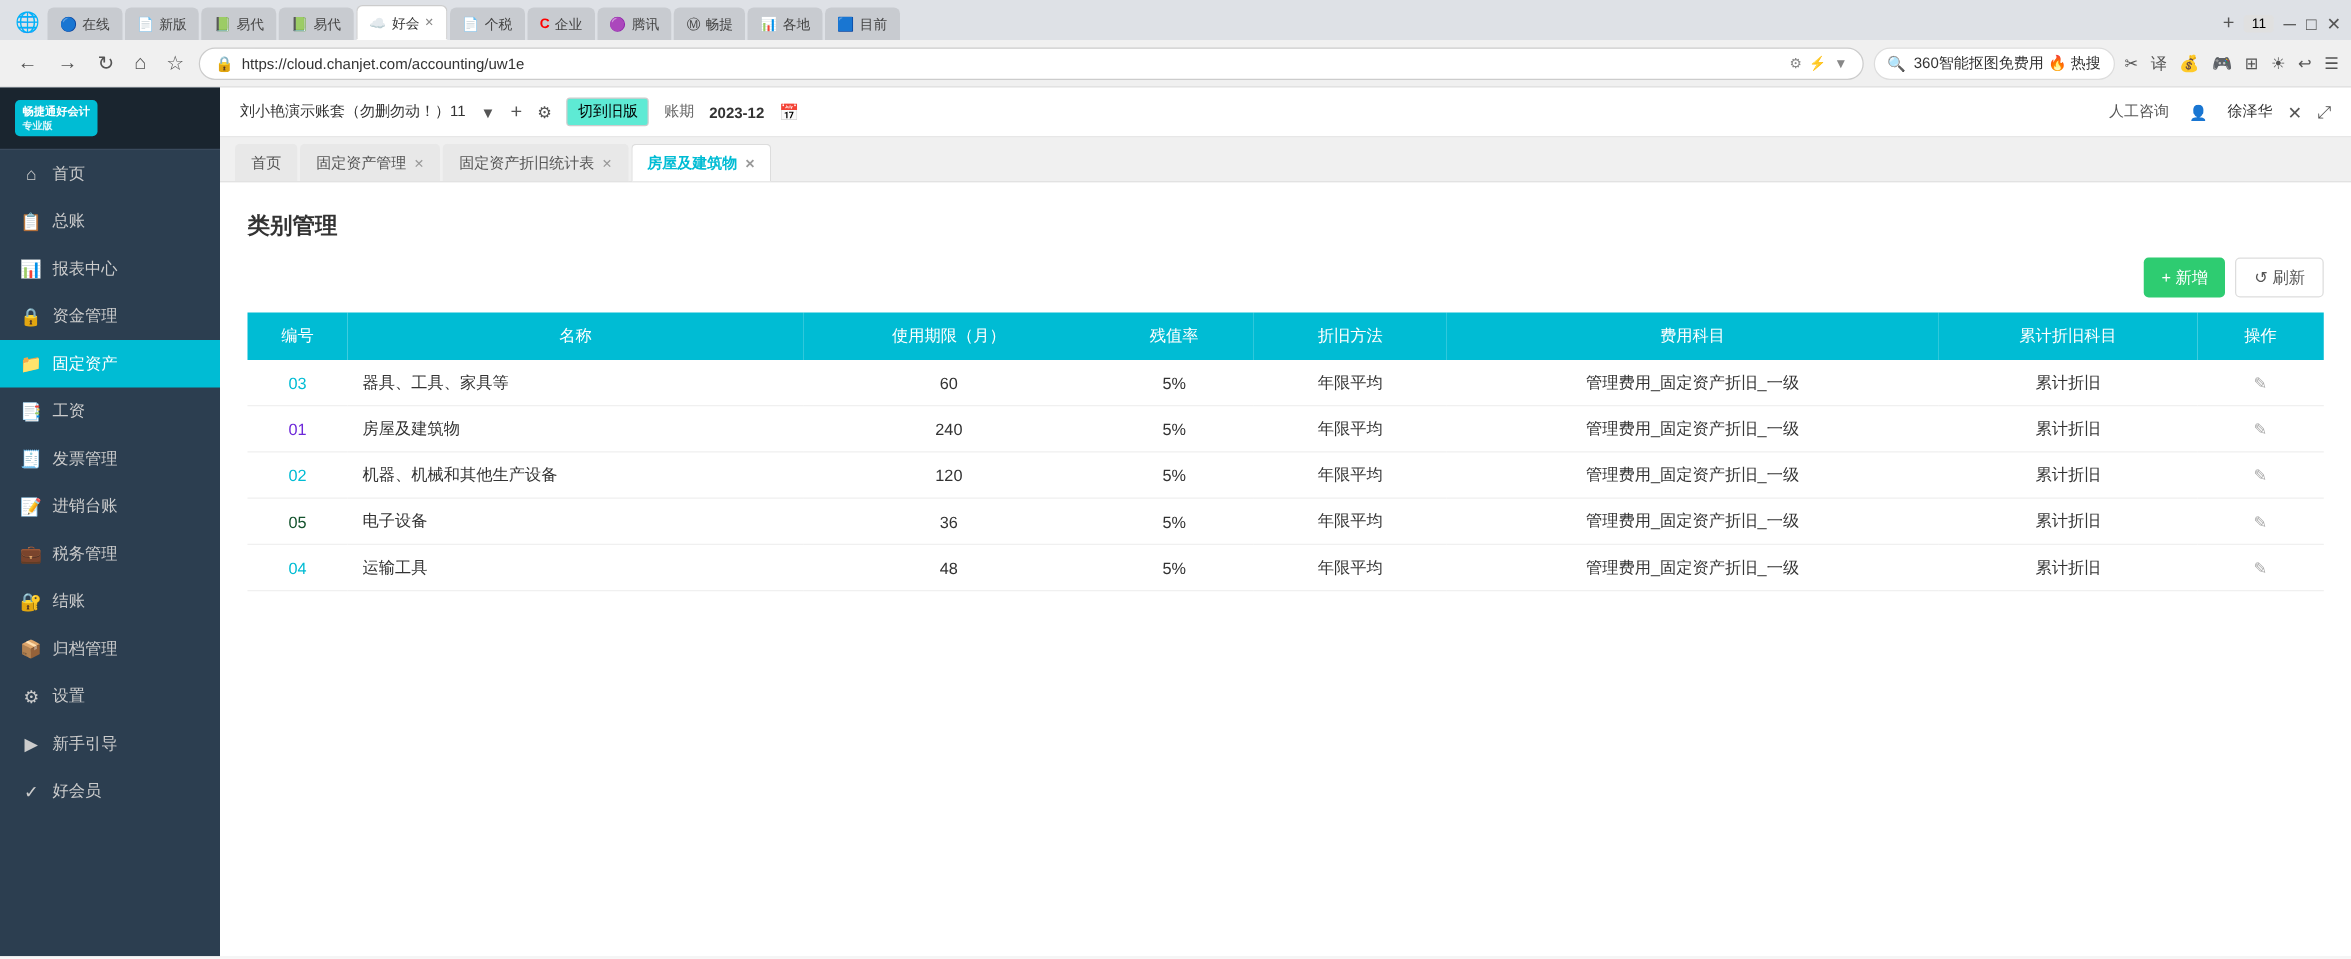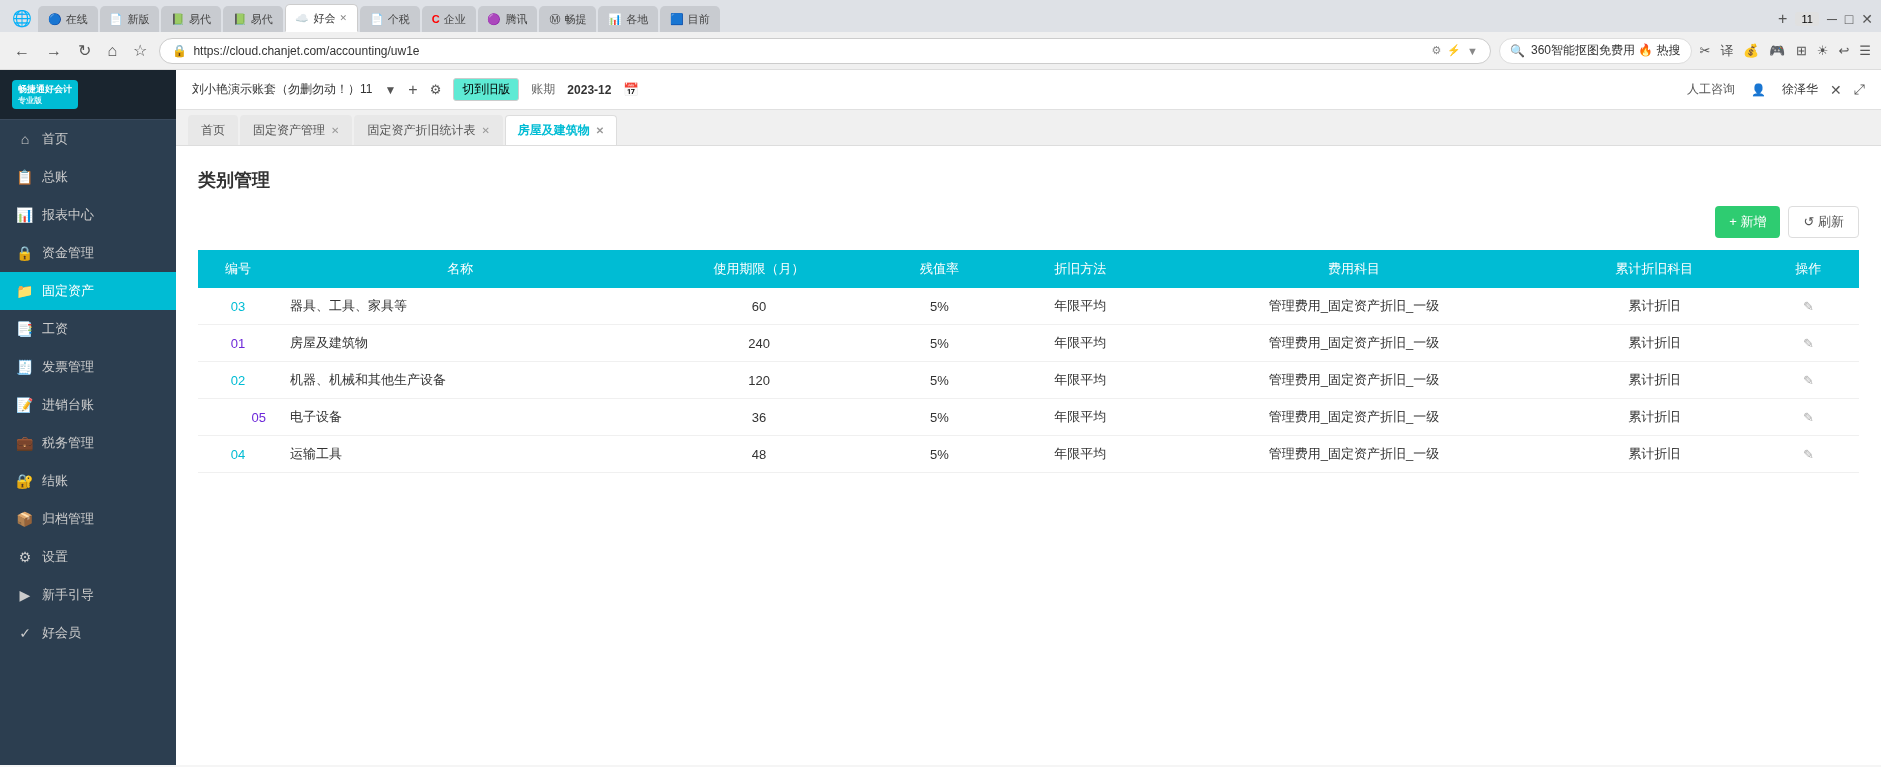--- a/index.html
+++ b/index.html
@@ -290,21 +290,21 @@
     <td style="color:#00bcd4;cursor:pointer;">02</td>
     <td>机器、机械和其他生产设备</td>
     <td>120</td>
     <td>5%</td>
     <td>年限平均</td>
     <td>管理费用_固定资产折旧_一级</td>
     <td>累计折旧</td>
     <td><span class="edit-icon" style="cursor:pointer;">✎</span></td>
   </tr>
             <tr>
-    <td style="color:#6d28d9;cursor:pointer;text-align:right;">05</td>
+    <td style="color:#14532d;cursor:pointer;">05</td>
     <td>电子设备</td>
     <td>36</td>
     <td>5%</td>
     <td>年限平均</td>
     <td>管理费用_固定资产折旧_一级</td>
     <td>累计折旧</td>
     <td><span class="edit-icon" style="cursor:pointer;">✎</span></td>
   </tr>
             <tr>
     <td style="color:#00bcd4;cursor:pointer;">04</td>

